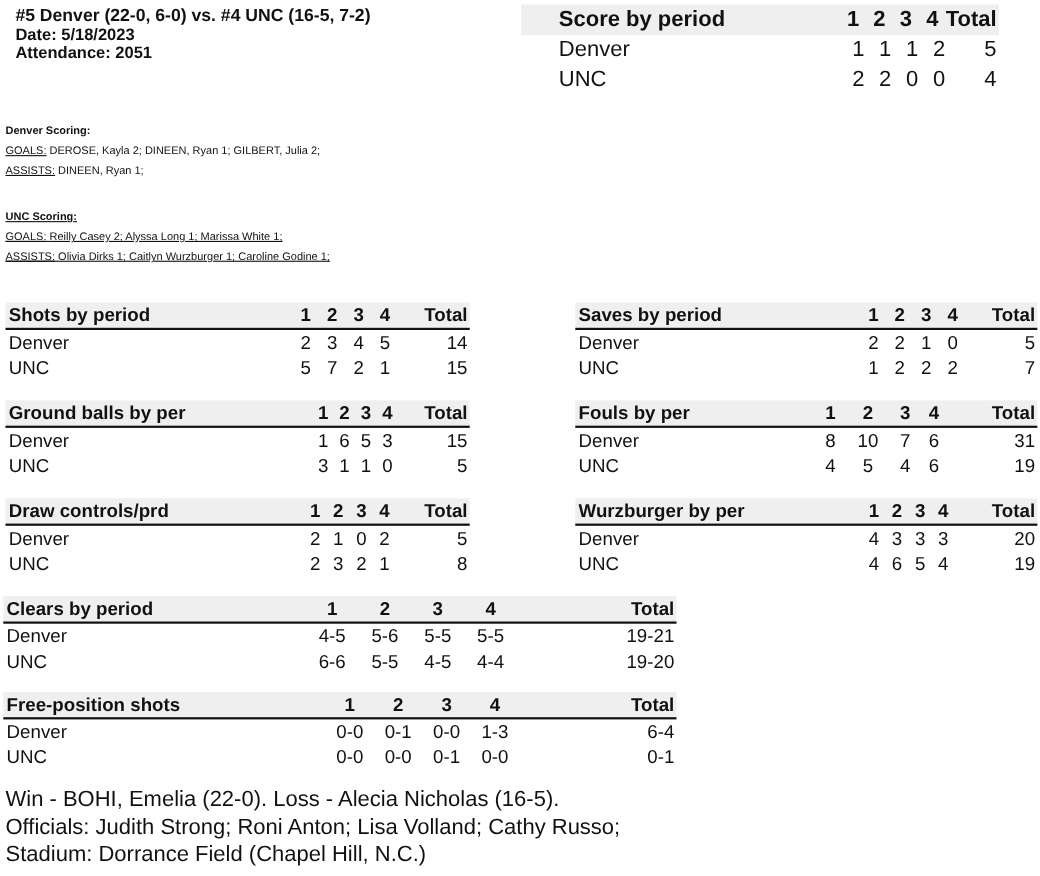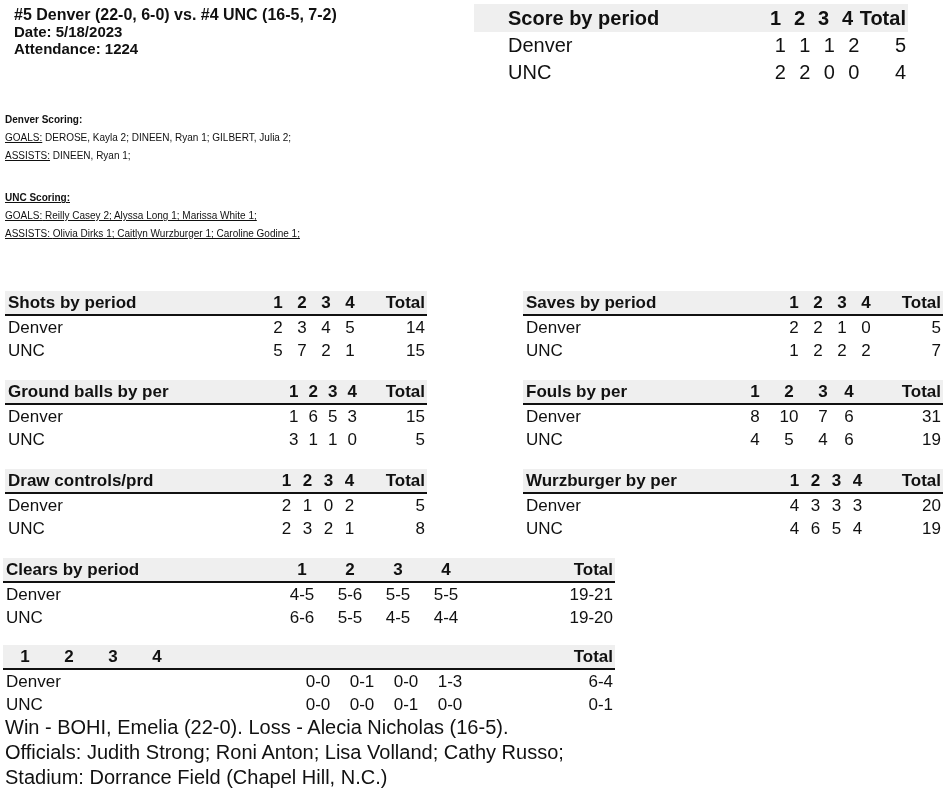--- a/index.html
+++ b/index.html
@@ -20,35 +20,35 @@
   .score .tot { flex:1; text-align:right; padding-right:2px; }
 
   
   .sc { left:5px; font-size:10px; line-height:18px; }
   .sc .h { font-weight:bold; }
   .sc u { text-decoration:underline; }
 
   
   .tbl { font-size:17px; }
   .tbl .hdr { background:#efefef; height:23px; display:flex; align-items:center; font-weight:bold;
-              border-bottom:2px solid #111; box-sizing:content-box;margin-top:16px; }
+              border-bottom:2px solid #111; box-sizing:content-box; }
   .tbl .row { height:23px; display:flex; align-items:center; }
   .tbl .lbl { padding-left:3px; flex:0 0 auto; }
   .tbl .p { text-align:center; flex:0 0 auto; }
   .tbl .tot { flex:1; text-align:right; padding-right:2px; }
 
   .foot { left:5px; top:715px; font-size:20px; line-height:25px; }
 </style>
 </head>
 <body>
 
 <div class="abs gh">
   <div class="t">#5 Denver (22-0, 6-0) vs. #4 UNC (16-5, 7-2)</div>
   <div>Date: 5/18/2023</div>
-  <div>Attendance: 1224</div>
+  <div>Attendance: 2051</div>
 </div>
 
 <div class="abs score">
   <div class="hdr">
     <span class="lbl">Score by period</span>
     <span class="p">1</span>
     <span class="p">2</span>
     <span class="p">3</span>
     <span class="p">4</span>
     <span class="tot">Total</span>
@@ -261,20 +261,21 @@
         <span class="lbl" style="width:272px">UNC</span>
         <span class="p" style="width:48px">6-6</span>
         <span class="p" style="width:48px">5-5</span>
         <span class="p" style="width:48px">4-5</span>
         <span class="p" style="width:48px">4-4</span>
         <span class="tot">19-20</span>
       </div>
     </div>
     <div class="abs tbl" style="left:3px;top:629px;width:612px;">
       <div class="hdr">
+        <span class="lbl" style="width:290px">Free-position shots</span>
         <span class="p" style="width:44px">1</span>
         <span class="p" style="width:44px">2</span>
         <span class="p" style="width:44px">3</span>
         <span class="p" style="width:44px">4</span>
         <span class="tot">Total</span>
       </div>
       <div class="row">
         <span class="lbl" style="width:290px">Denver</span>
         <span class="p" style="width:44px">0-0</span>
         <span class="p" style="width:44px">0-1</span>

